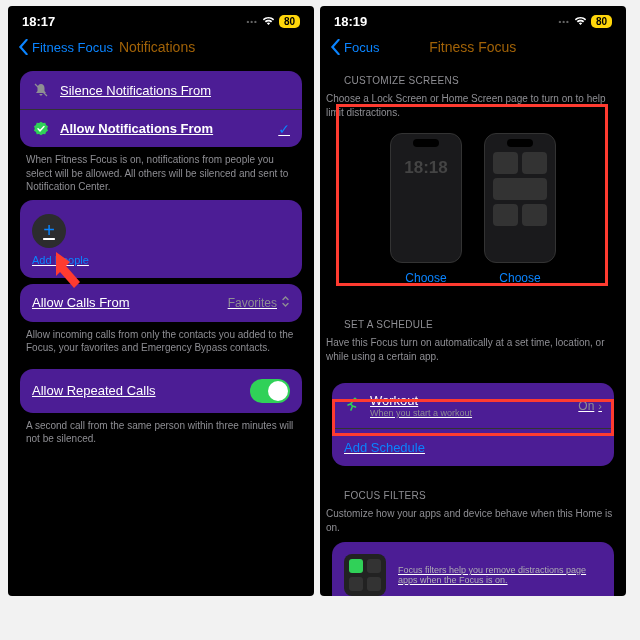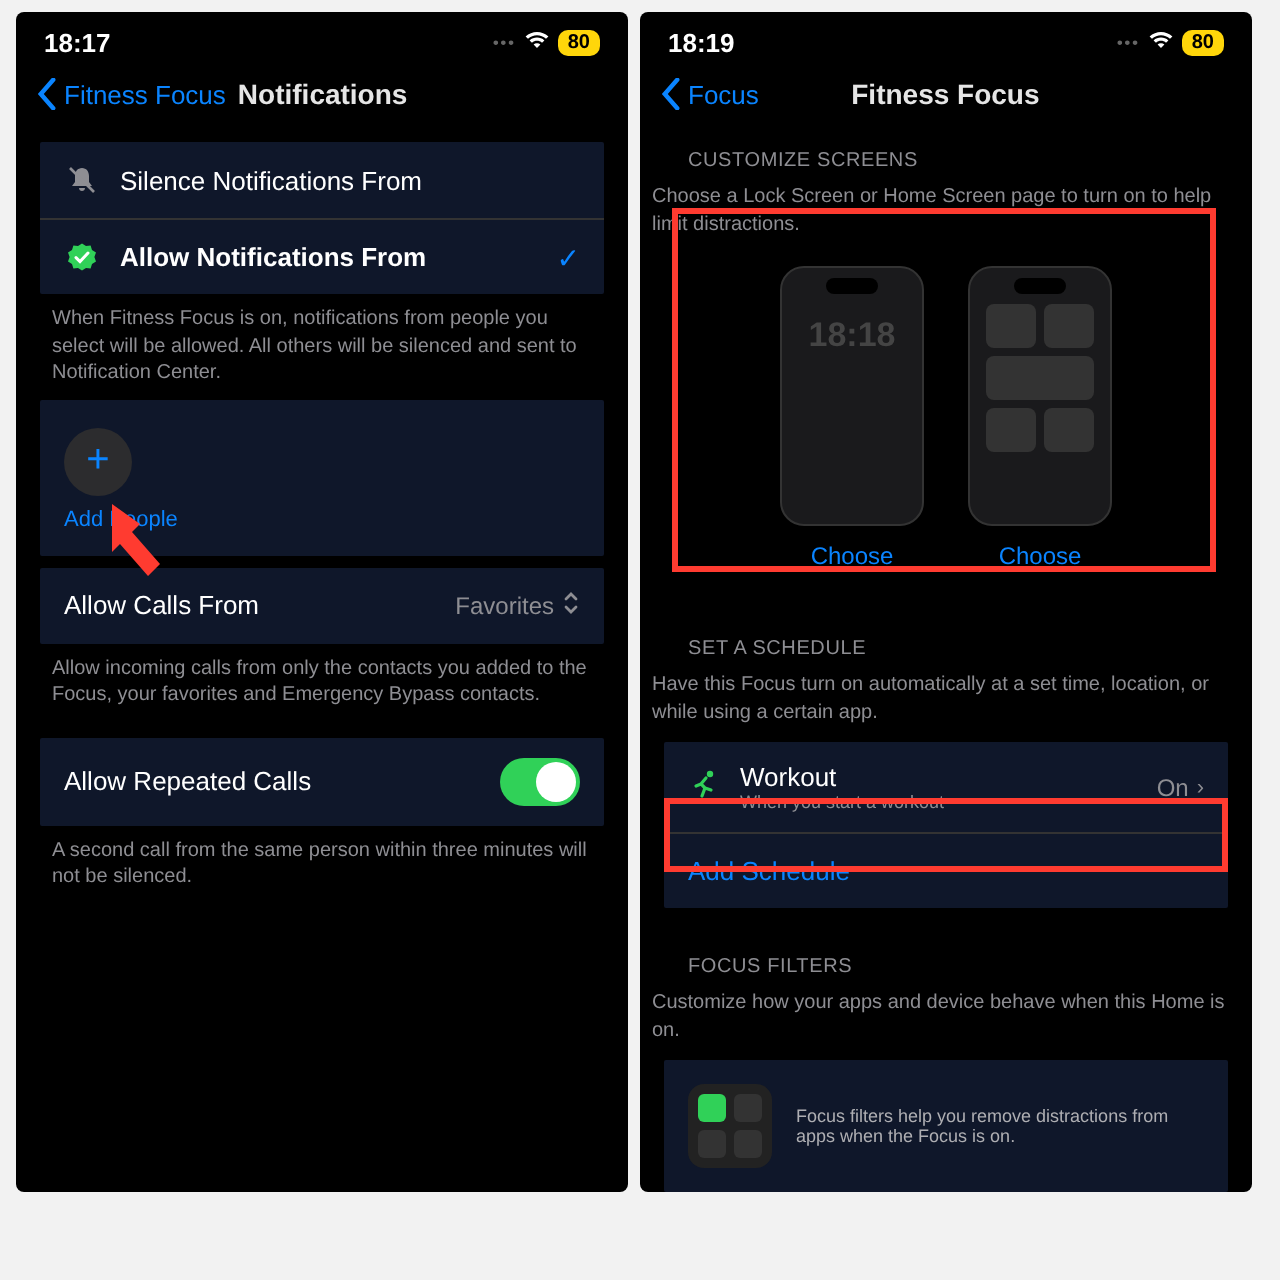--- a/index.html
+++ b/index.html
@@ -11,29 +11,29 @@
   .statusbar { display: flex; justify-content: space-between; align-items: center; padding: 8px 14px 4px; font-size: 13px; font-weight: 600; }
   .status-right { display: flex; align-items: center; gap: 4px; }
   .dots { letter-spacing: 1px; color: #666; font-size: 8px; }
   .wifi { font-size: 10px; }
   .batt { background: #ffd60a; color: #000; font-size: 10px; font-weight: 700; padding: 1px 5px; border-radius: 5px; }
 
   
   .navhead { display: flex; align-items: center; padding: 6px 10px 10px; }
   .back { color: #0a84ff; font-size: 13px; display: flex; align-items: center; }
   .back svg { width: 11px; height: 16px; margin-right: 3px; }
-  .title { color: #e5e5e5; font-weight: 700; font-size: 14px; margin-left: 6px; }
+  .title { color: #a16207; font-weight: 400; font-size: 14px; margin-left: 6px; }
   .title-center { flex: 1; text-align: center; margin-left: -50px; }
 
   
   .section-label { color: #8e8e93; font-size: 10px; letter-spacing: 0.3px; padding: 10px 24px 4px; text-transform: uppercase; }
   .section-desc { color: #8e8e93; font-size: 10px; padding: 2px 6px 0; line-height: 1.35; }
   .caption { color: #8e8e93; font-size: 10px; padding: 6px 18px 0; line-height: 1.35; }
 
-  .card { background: #0f172a; margin: 6px 12px 0; border-radius: 1px; overflow: hidden; }
+  .card { background: #4c1d95; margin: 6px 12px 0; border-radius: 13px; overflow: hidden; text-decoration: underline; }
   .row { display: flex; align-items: center; padding: 10px 12px; font-size: 13px; position: relative; min-height: 38px; }
   .row + .row { border-top: 0.5px solid #333; }
   .row .label { flex: 1; }
   .row .value { color: #8e8e93; font-size: 12px; }
   .row .chev { color: #8e8e93; margin-left: 4px; font-size: 11px; }
   .row .icon { width: 18px; margin-right: 10px; display: flex; justify-content: center; }
 
   .check { color: #0a84ff; font-size: 14px; }
 
   .addcircle { width: 34px; height: 34px; border-radius: 50%; background: #2c2c2e; display: flex; align-items: center; justify-content: center; color: #0a84ff; font-size: 20px; font-weight: 300; }
@@ -201,21 +201,21 @@
           </div>
         </div>
         <div class="choose">Choose</div>
       </div>
     </div>
     <div class="hl" style="left:16px; top:98px; width:272px; height:182px"></div>
 
     <div class="section-label" style="margin-top:14px">SET A SCHEDULE</div>
     <div class="section-desc">Have this Focus turn on automatically at a set time, location, or while using a certain app.</div>
 
-    <div class="card" style="margin-top:8px">
+    <div class="card" style="margin-top:20px">
       <div class="row" style="align-items:center">
         <span class="workout-icon">
           <svg width="16" height="16" viewBox="0 0 16 16">
               <circle cx="11" cy="3" r="1.6" fill="#30d158"></circle>
               <path d="M9 5 L6.5 8 L8.5 10 L7 14 M6.5 8 L4 9 M8.5 10 L11.5 11" stroke="#30d158" stroke-width="1.6" fill="none" stroke-linecap="round"></path>
             </svg>
         </span>
         <div style="flex:1">
           <div>Workout</div>
           <div class="sub">When you start a workout</div>
@@ -233,18 +233,18 @@
     <div class="section-desc">Customize how your apps and device behave when this Home is on.</div>
 
     <div class="card" style="margin-top:8px">
       <div class="row" style="padding:12px">
         <div class="filters-icon">
           <div class="sq" style="background:#30d158; left:5px; top:5px"></div>
           <div class="sq" style="background:#333; right:5px; top:5px"></div>
           <div class="sq" style="background:#333; left:5px; bottom:5px"></div>
           <div class="sq" style="background:#333; right:5px; bottom:5px"></div>
         </div>
-        <div class="sub" style="flex:1; color:#aeaeb2">Focus filters help you remove distractions from apps when the Focus is on.</div>
+        <div class="sub" style="flex:1; color:#aeaeb2">Focus filters help you remove distractions page apps when the Focus is on.</div>
       </div>
     </div>
   </div>
 
 </div>
 
 </body></html>

